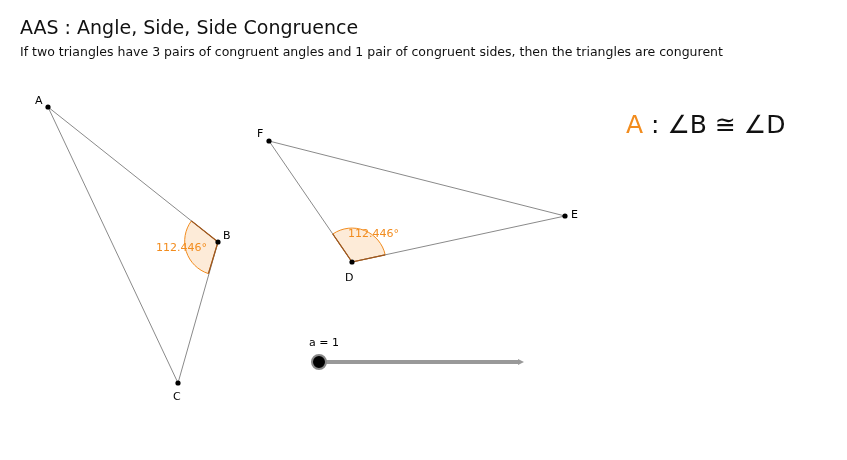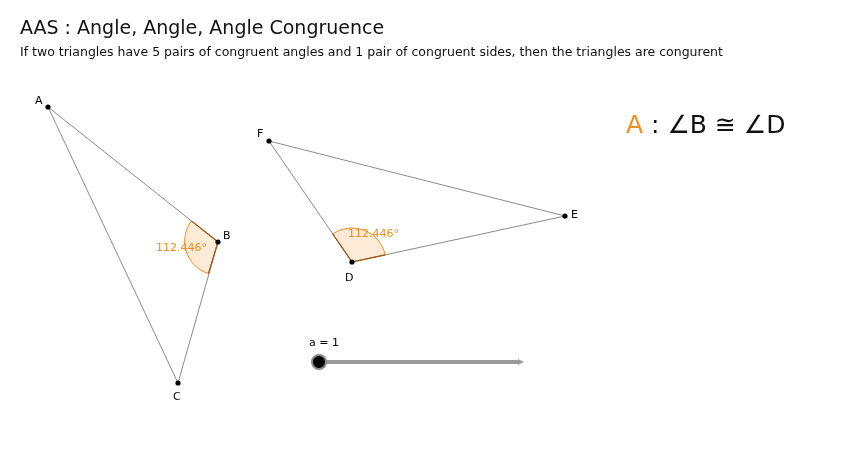--- a/index.html
+++ b/index.html
@@ -9,22 +9,22 @@
   .statement { position: absolute; left: 626px; top: 110px; font-size: 25px; color: #111; white-space: nowrap; }
   .statement .accent { color: #f28c1e; }
   svg.canvas { position: absolute; left: 0; top: 0; }
   .ptlabel { font-family: "DejaVu Sans", sans-serif; font-size: 11px; fill: #000; }
   .anglabel { font-family: "DejaVu Sans", sans-serif; font-size: 11px; fill: #f28c1e; }
   .sliderlabel { font-family: "DejaVu Sans", sans-serif; font-size: 11px; fill: #000; }
 </style>
 </head>
 <body>
 
-<div class="title">AAS : Angle, Angle,  Angle Congruence</div>
-<div class="subtitle">If two triangles have 5 pairs of congruent angles and 1 pair of congruent sides, then the triangles are congurent</div>
+<div class="title">AAS : Angle, Side,  Side Congruence</div>
+<div class="subtitle">If two triangles have 3 pairs of congruent angles and 1 pair of congruent sides, then the triangles are congurent</div>
 
 <div class="statement"><span class="accent">A</span><span> : </span><span>∠B ≅ ∠D</span></div>
 
 <svg class="canvas" width="847" height="460" viewBox="0 0 847 460">
 
   <g>
 
     <path d="M218,242 L191.4,220.9 A34,34 0 0 0 208.4,273.6 Z" fill="#fdebd8" stroke="#f28c1e" stroke-width="1"></path>
     <line x1="48" y1="107" x2="218" y2="242" stroke="#8a8a8a" stroke-width="1"></line>
     <line x1="218" y1="242" x2="178" y2="383" stroke="#8a8a8a" stroke-width="1"></line>

